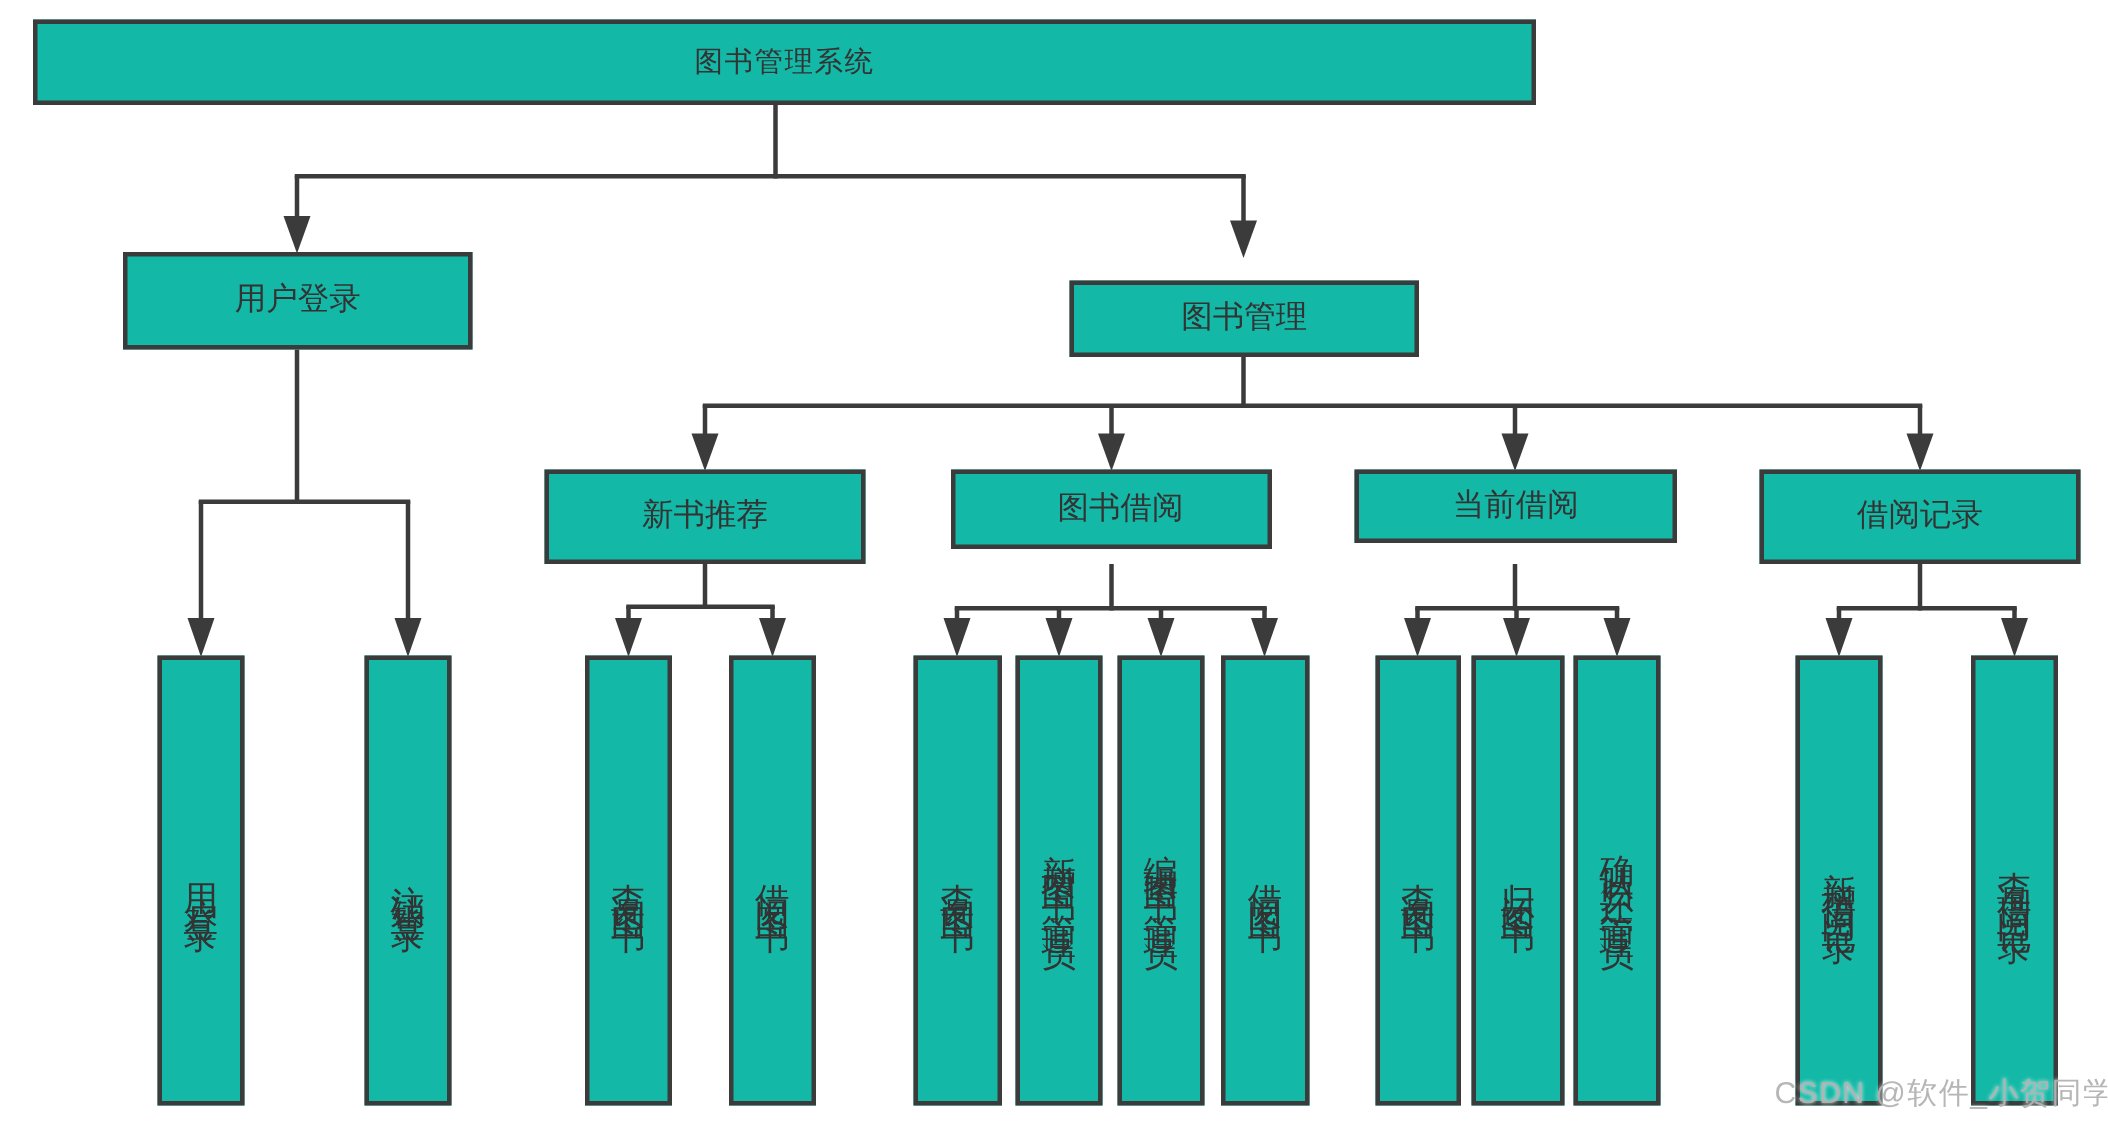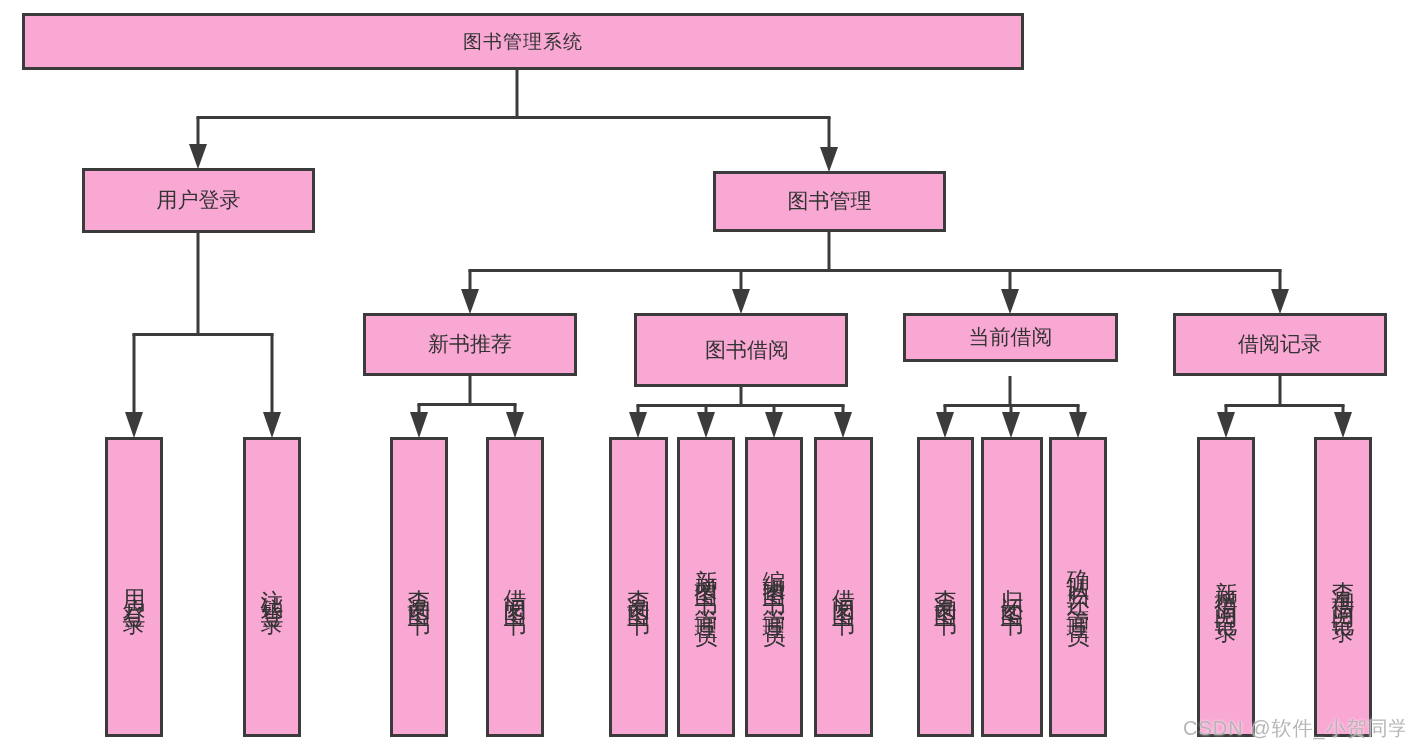--- a/index.html
+++ b/index.html
@@ -4,21 +4,21 @@
 <style>
   html,body{margin:0;padding:0;background:#ffffff;}
   .canvas{
     position:relative;width:1405px;height:747px;background:#ffffff;
     font-family:"Liberation Sans","DejaVu Sans",sans-serif;overflow:hidden;
   }
   .wires{position:absolute;left:0;top:0;width:1405px;height:747px;z-index:1;}
   .wires line{stroke:#3b3b3b;stroke-width:3;}
   .wires polygon{fill:#3b3b3b;}
   .box{
-    position:absolute;box-sizing:border-box;background:#f9a8d4;
+    position:absolute;box-sizing:border-box;background:#14b8a6;
     border:3px solid #3b3b3b;color:#333333;z-index:2;
     display:flex;align-items:center;justify-content:center;
     text-align:left;line-height:1.25;
   }
   .h2{font-size:21px;}
   .h1{font-size:19px;letter-spacing:1px;}
   .v{
     writing-mode:vertical-rl;text-orientation:mixed;
     font-size:23px;letter-spacing:8px;
   }
@@ -105,24 +105,24 @@
       <line x1="1226" y1="405" x2="1226" y2="414"></line>
       <polygon points="1217,412 1235,412 1226,438"></polygon>
       <line x1="1343" y1="405" x2="1343" y2="414"></line>
       <polygon points="1334,412 1352,412 1343,438"></polygon>
     </g>
   </svg>
 
   <div class="box h1" style="left:22px;top:13px;width:1002px;height:57px;">图书管理系统</div>
 
   <div class="box h2" style="left:82px;top:168px;width:233px;height:65px;">用户登录</div>
-  <div class="box h2" style="left:713px;top:171px;width:233px;height:61px;">图书管理</div>
+  <div class="box h2" style="left:713px;top:187px;width:233px;height:51px;">图书管理</div>
 
   <div class="box h2" style="left:363px;top:313px;width:214px;height:63px;">新书推荐</div>
-  <div class="box h2" style="left:634px;top:313px;width:214px;height:74px;padding-left:12px;">图书借阅</div>
+  <div class="box h2" style="left:634px;top:313px;width:214px;height:53px;padding-left:12px;">图书借阅</div>
   <div class="box h2" style="left:903px;top:313px;width:215px;height:49px;">当前借阅</div>
   <div class="box h2" style="left:1173px;top:313px;width:214px;height:63px;">借阅记录</div>
 
   <div class="box v" style="left:105px;top:437px;width:58px;height:300px;">用户登录</div>
   <div class="box v" style="left:243px;top:437px;width:58px;height:300px;">注销登录</div>
 
   <div class="box v" style="left:390px;top:437px;width:58px;height:300px;">查询图书</div>
   <div class="box v" style="left:486px;top:437px;width:58px;height:300px;">借阅图书</div>
 
   <div class="box v" style="left:609px;top:437px;width:59px;height:300px;">查询图书</div>

